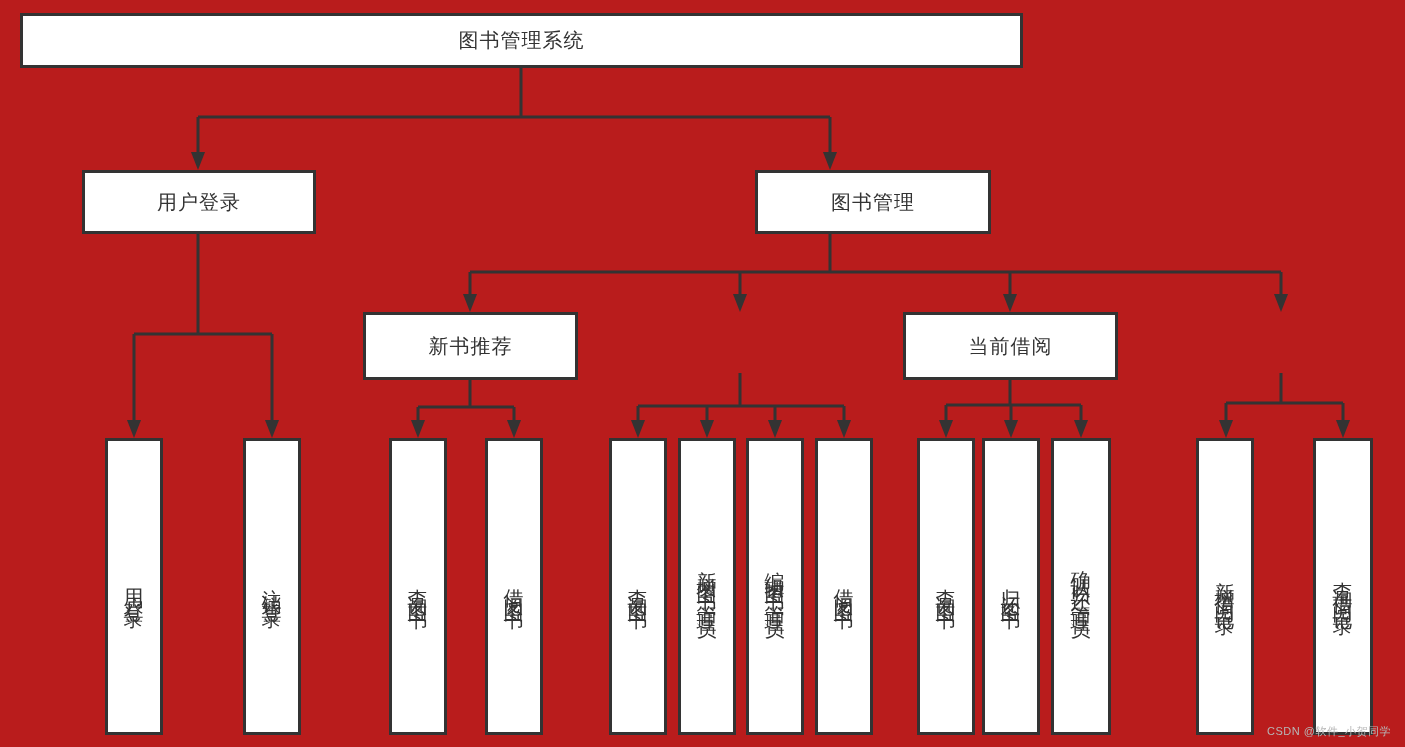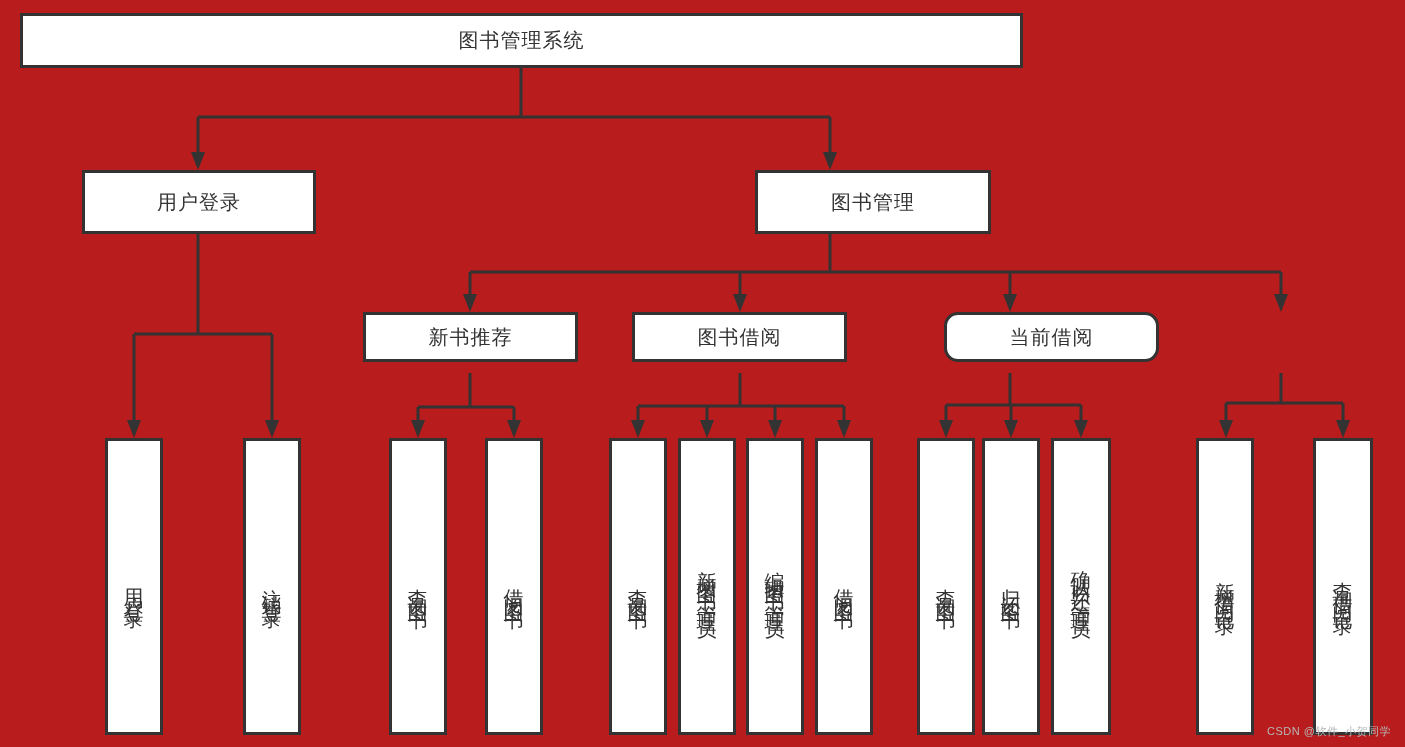--- a/index.html
+++ b/index.html
@@ -31,24 +31,24 @@
     height: 297px;
     writing-mode: vertical-rl;
     text-orientation: mixed;
     letter-spacing: 7px;
     line-height: 1;
     white-space: normal;
   }
   .root   { left: 20px;  top: 13px;  width: 1003px; height: 55px; }
   .n-user { left: 82px;  top: 170px; width: 234px;  height: 64px; }
   .n-mgmt { left: 712px; top: 170px; width: 236px;  height: 64px; margin-left: 43px; }
-  .row3   { top: 312px;  height: 50px; width: 215px; }
+  .row3   { top: 312px;  height: 68px; width: 215px; }
   .n-new  { left: 363px; }
   .n-bor  { left: 632px; }
-  .n-cur  { left: 944px; border-radius: 14px; }
+  .n-cur  { left: 903px; }
   .n-rec  { left: 1173px; }
   .L0  { left: 105px; }
   .L1  { left: 243px; }
   .L2  { left: 389px; }
   .L3  { left: 485px; }
   .L4  { left: 609px; }
   .L5  { left: 678px; }
   .L6  { left: 746px; }
   .L7  { left: 815px; }
   .L8  { left: 917px; }
@@ -114,21 +114,20 @@
       <polygon points="1336,420 1350,420 1343,438"></polygon>
     </g>
   </svg>
 
   <div class="box root">图书管理系统</div>
 
   <div class="box n-user">用户登录</div>
   <div class="box n-mgmt">图书管理</div>
 
   <div class="box row3 n-new">新书推荐</div>
-  <div class="box row3 n-bor">图书借阅</div>
   <div class="box row3 n-cur">当前借阅</div>
 
   <div class="box vbox L0">用户登录</div>
   <div class="box vbox L1">注销登录</div>
   <div class="box vbox L2">查询图书</div>
   <div class="box vbox L3">借阅图书</div>
   <div class="box vbox L4">查询图书</div>
   <div class="box vbox L5">新增图书（管理员）</div>
   <div class="box vbox L6">编辑图书（管理员）</div>
   <div class="box vbox L7">借阅图书</div>

